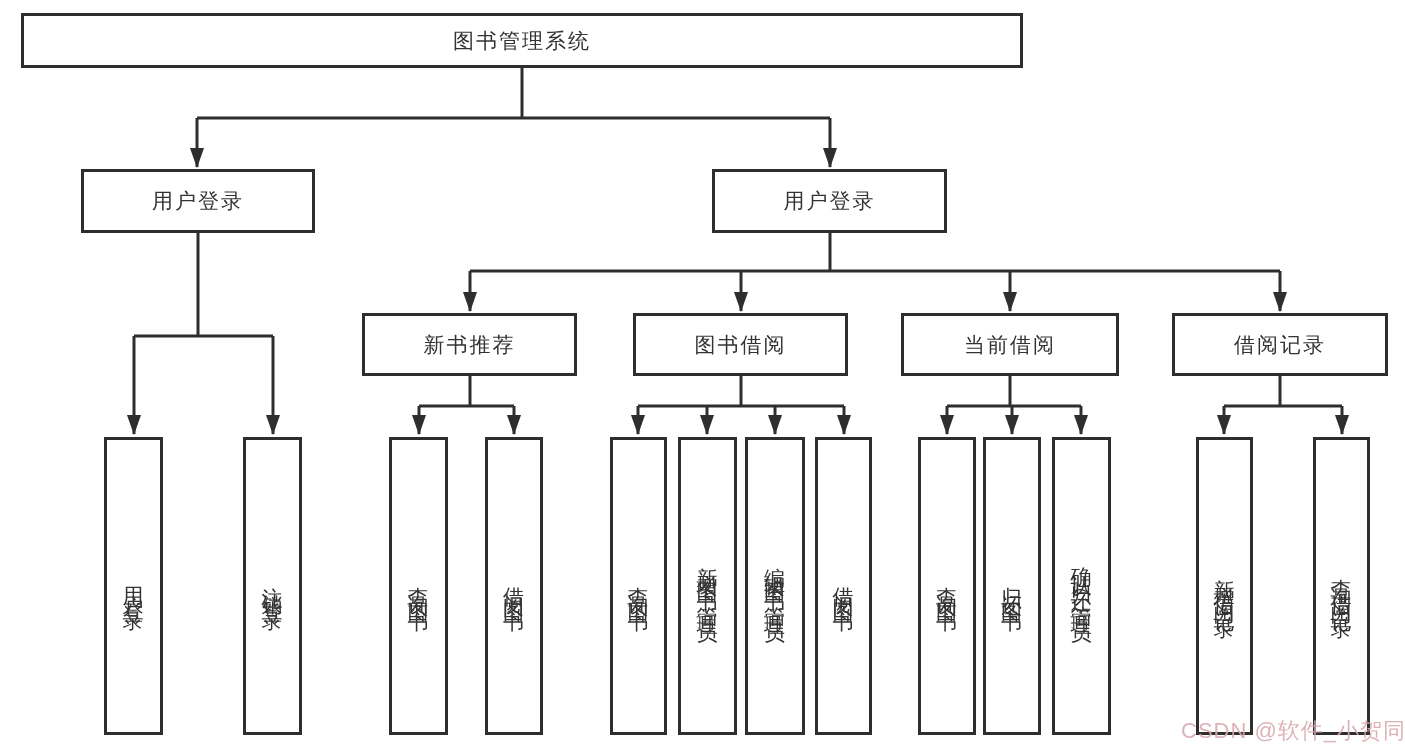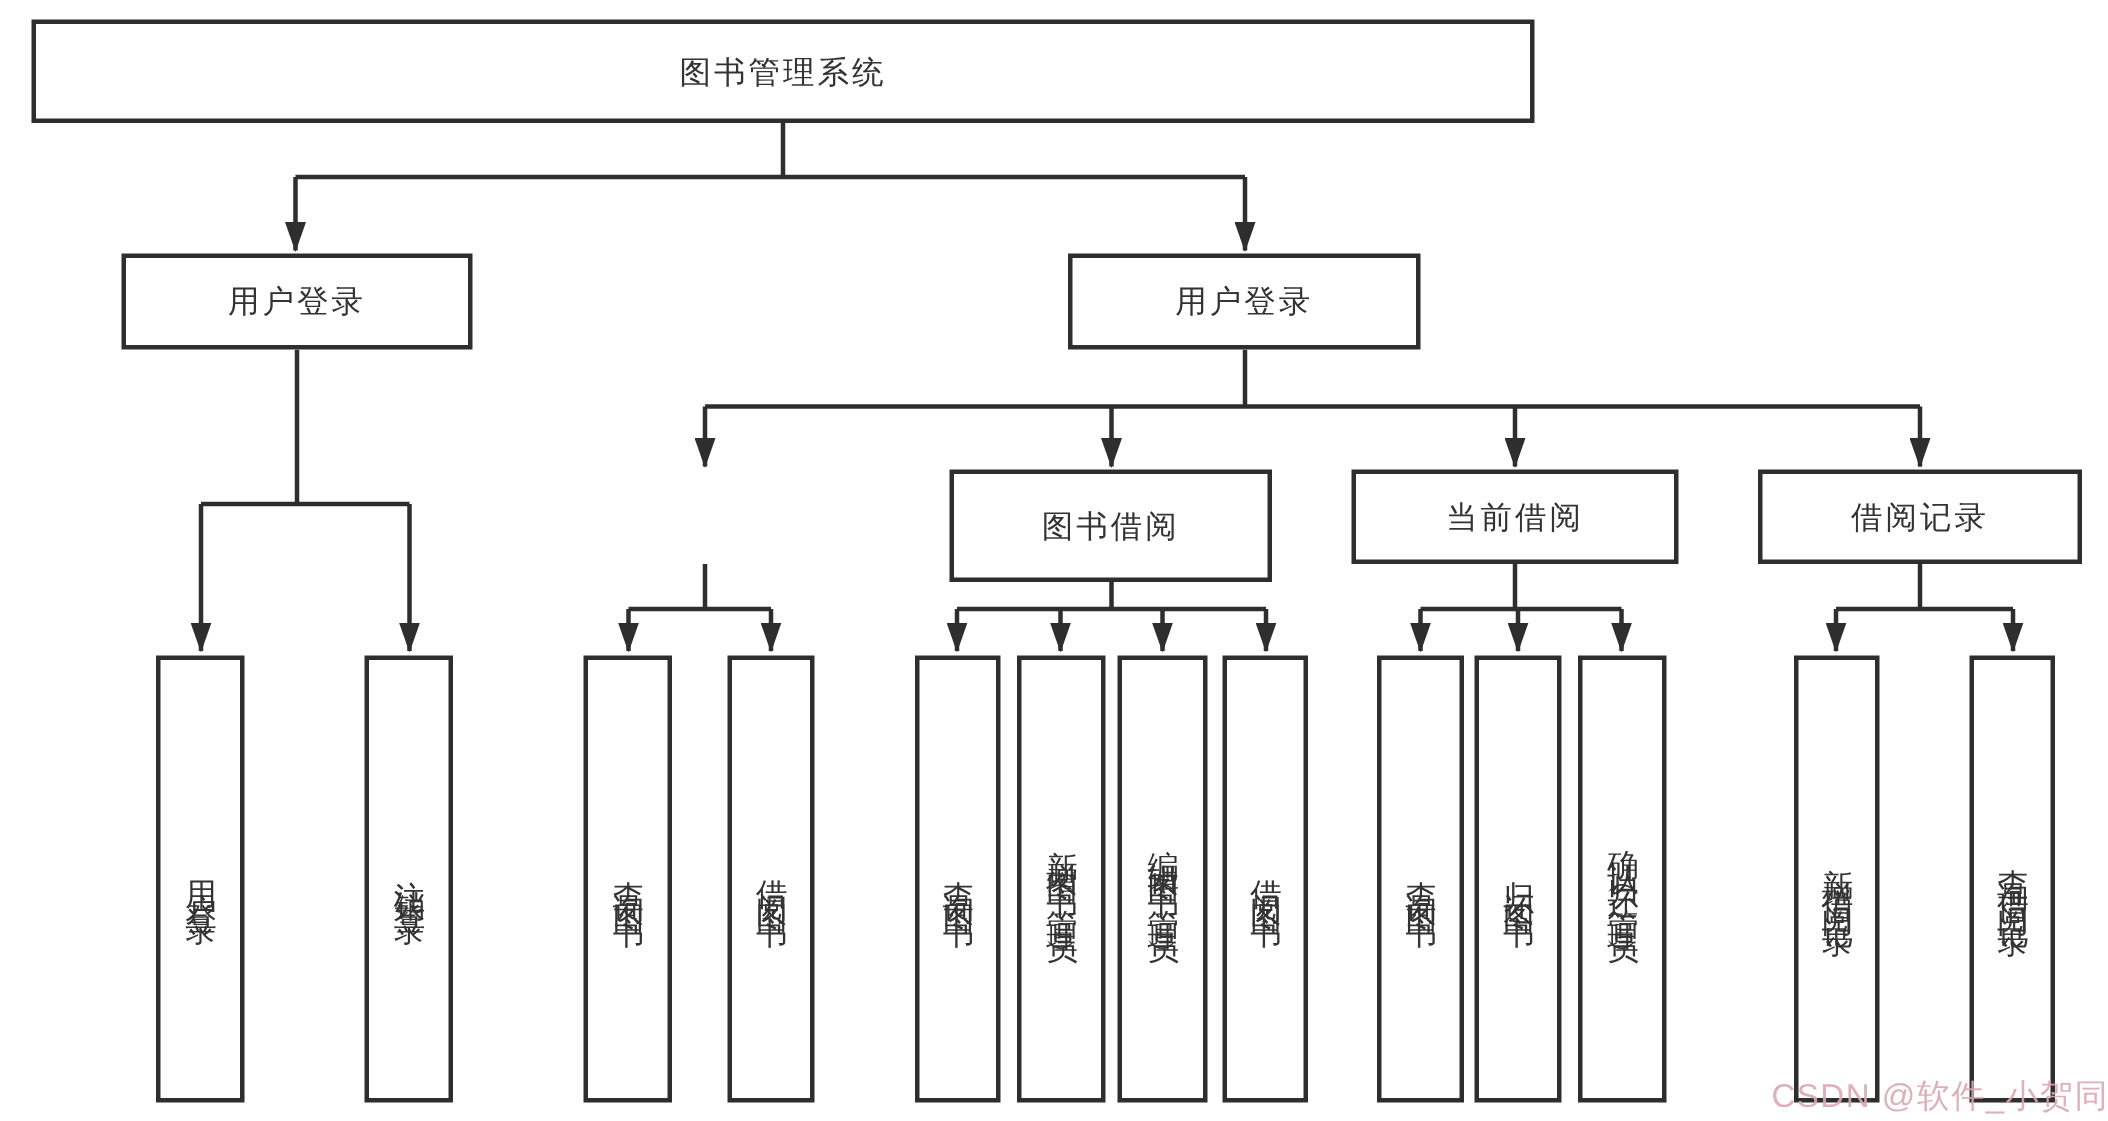--- a/index.html
+++ b/index.html
@@ -100,26 +100,27 @@
       <path d="M775,406 V434" marker-end="url(#arrow)"></path>
       <path d="M844,406 V434" marker-end="url(#arrow)"></path>
       <path d="M947,406 V434" marker-end="url(#arrow)"></path>
       <path d="M1012,406 V434" marker-end="url(#arrow)"></path>
       <path d="M1081,406 V434" marker-end="url(#arrow)"></path>
       <path d="M1224,406 V434" marker-end="url(#arrow)"></path>
       <path d="M1342,406 V434" marker-end="url(#arrow)"></path>
     </g>
   </svg>
 
-  <div class="node h-node" style="left:21px; top:13px; width:1002px; height:69px;">图书管理系统</div>
+  <div class="node h-node" style="left:21px; top:13px; width:1002px; height:55px;">图书管理系统</div>
 
   <div class="node h-node" style="left:81px; top:169px; width:234px; height:64px;">用户登录</div>
   <div class="node h-node" style="left:712px; top:169px; width:235px; height:64px;">用户登录</div>
 
-  <div class="node h-node" style="left:633px; top:313px; width:215px; height:75px;">图书借阅</div>
+  <div class="node h-node" style="left:362px; top:313px; width:215px; height:63px;">新书推荐</div>
+  <div class="node h-node" style="left:633px; top:313px; width:215px; height:63px;">图书借阅</div>
   <div class="node h-node" style="left:901px; top:313px; width:218px; height:63px;">当前借阅</div>
   <div class="node h-node" style="left:1172px; top:313px; width:216px; height:63px;">借阅记录</div>
 
   <div class="node v-node" style="left:104px; top:437px; width:59px; height:298px;">用户登录</div>
   <div class="node v-node" style="left:243px; top:437px; width:59px; height:298px;">注销登录</div>
 
   <div class="node v-node" style="left:389px; top:437px; width:59px; height:298px;">查询图书</div>
   <div class="node v-node" style="left:485px; top:437px; width:58px; height:298px;">借阅图书</div>
 
   <div class="node v-node" style="left:610px; top:437px; width:57px; height:298px;">查询图书</div>

